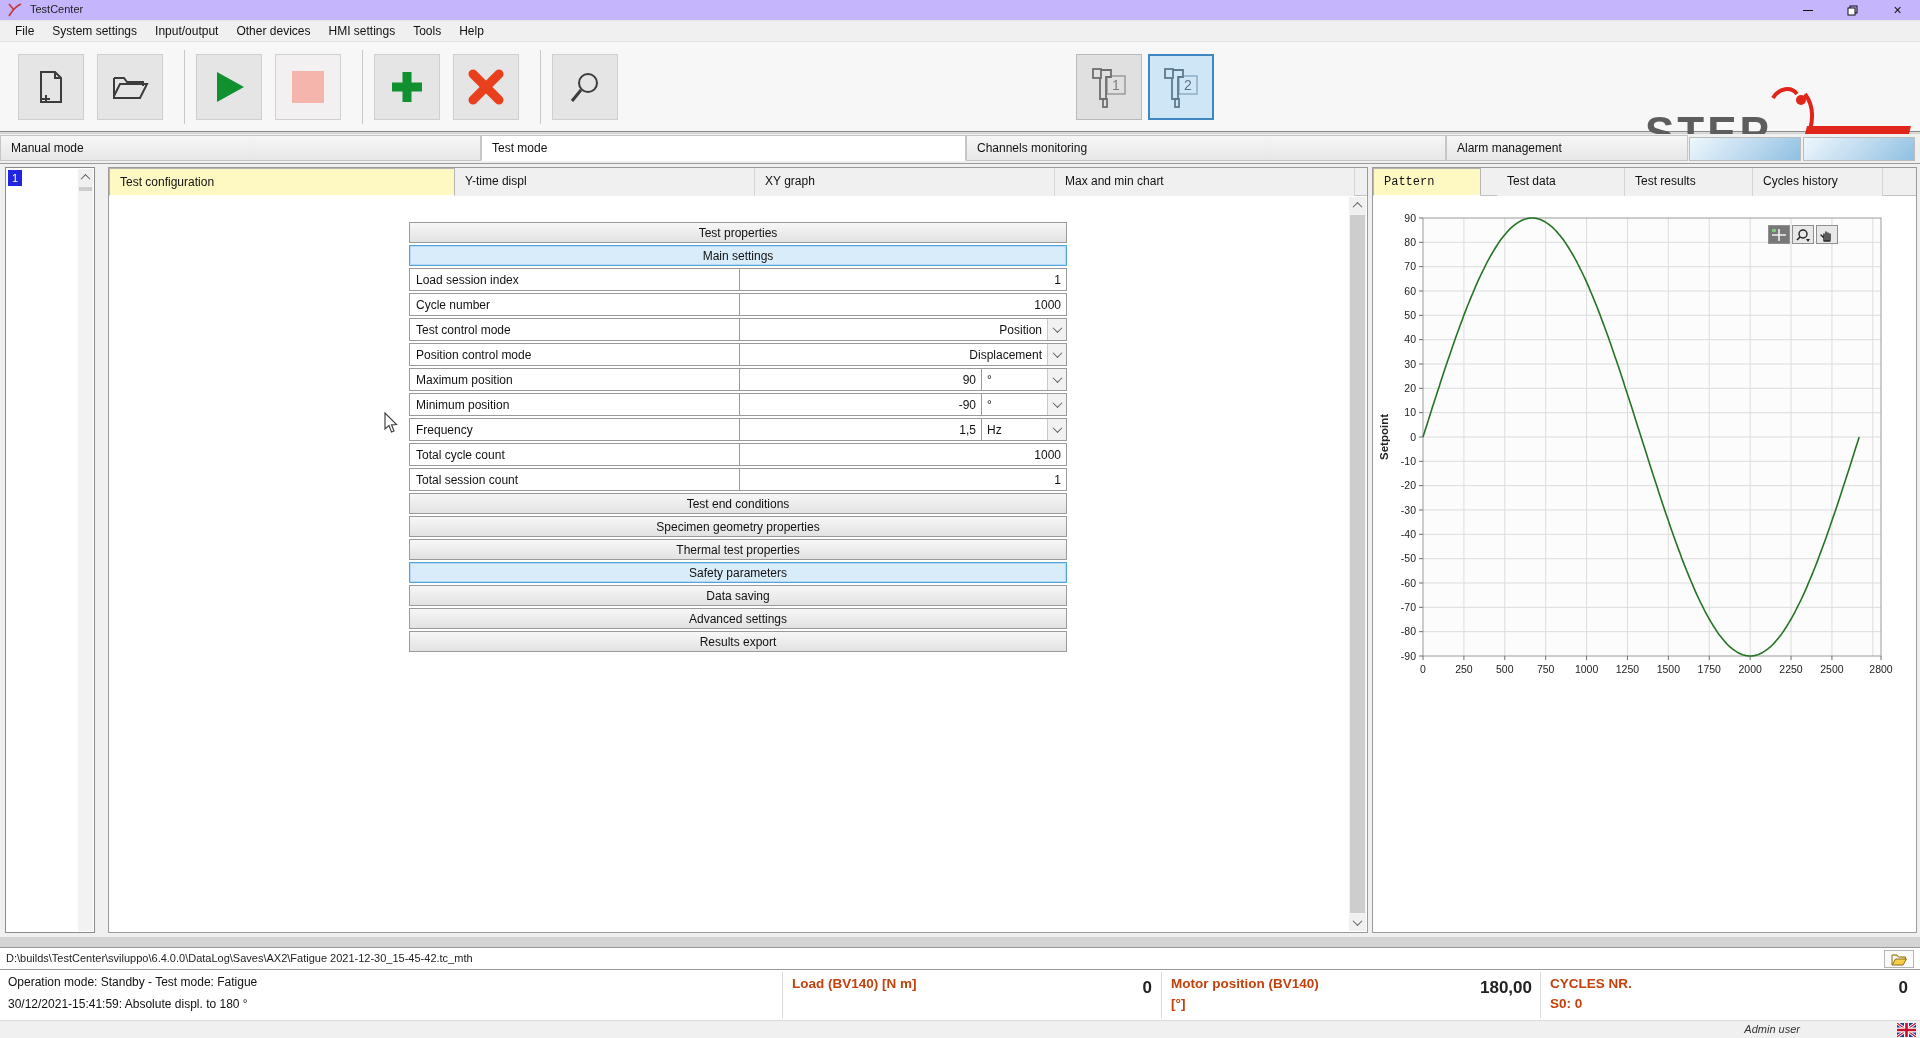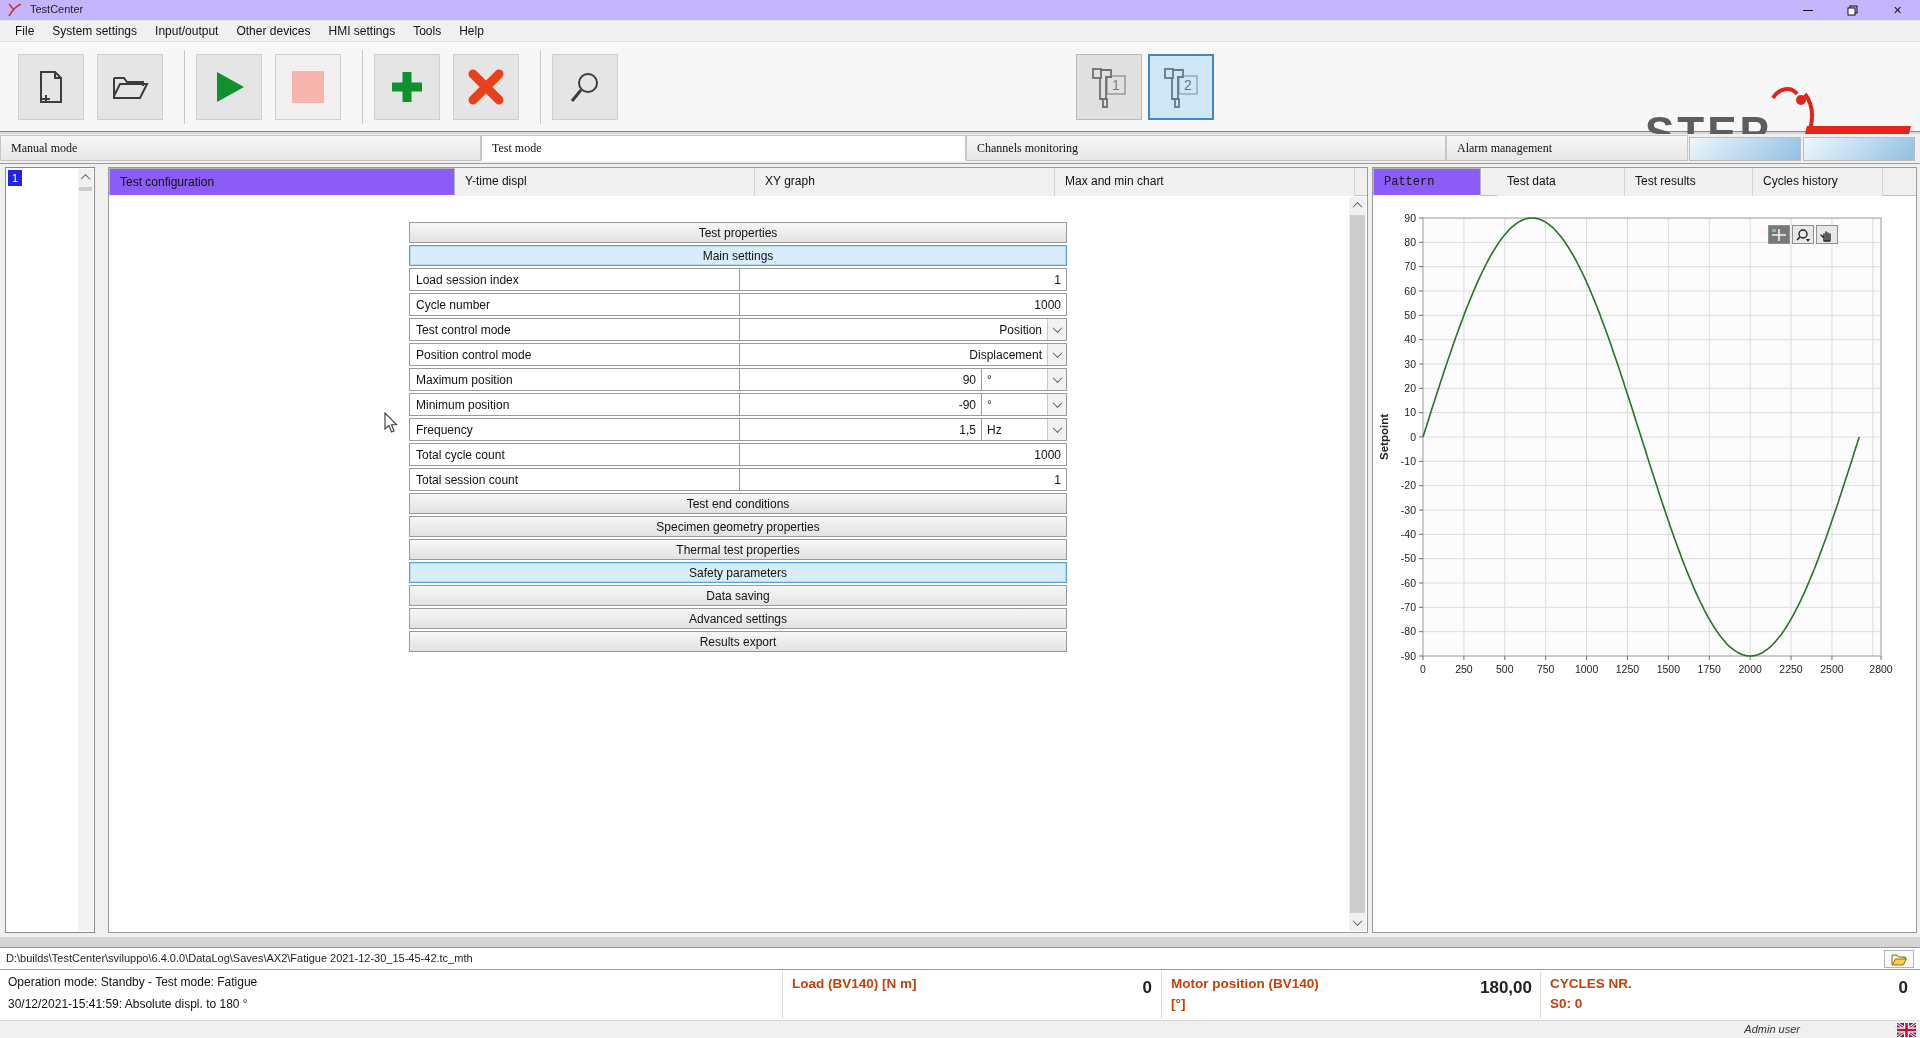--- a/index.html
+++ b/index.html
@@ -21,38 +21,38 @@
   .tb-sep{top:8px;width:1px;height:74px;background:#c8c8c8;}
   .spec-btn{top:12px;width:66px;height:66px;background:#e0e0e0;border:1px solid #b9b9b9;display:flex;align-items:center;justify-content:center;box-sizing:border-box;}
   .spec-btn.active{background:#cfe6f7;border:2px solid #3f87c2;}
   
   #logo{left:1645px;top:48px;width:270px;height:78px;}
   #logo-step{left:0px;top:18px;font-size:44px;font-weight:bold;color:#5d5d5d;letter-spacing:3px;font-family:"Liberation Sans",sans-serif;}
   #logo-lab-box{left:158px;top:36px;width:104px;height:32px;background:#e1251b;transform:skewX(-14deg);}
   #logo-lab{left:178px;top:39px;font-size:24px;font-weight:bold;color:#fff;letter-spacing:4px;}
   
   #modetabs{left:0;top:134px;width:1920px;height:29px;background:#f0f0f0;}
-  .mode-tab{position:absolute;top:1px;height:26px;box-sizing:border-box;border:1px solid #c6c6c6;background:linear-gradient(#f6f6f6,#e7e7e7);font-size:12px;padding:5px 0 0 10px;color:#111;font-family:Liberation Serif, serif;}
+  .mode-tab{position:absolute;top:1px;height:26px;box-sizing:border-box;border:1px solid #c6c6c6;background:linear-gradient(#f6f6f6,#e7e7e7);font-size:12px;padding:5px 0 0 10px;color:#111;}
   .mode-tab.active{background:#fff;border-bottom-color:#fff;}
   .alarm-led{position:absolute;top:3px;width:110px;height:22px;border:1px solid #bcbcbc;background:linear-gradient(135deg,#eef7fd 0%,#bcd9ee 55%,#8fc0e2 100%);}
   
   #workspace{left:0;top:163px;width:1920px;height:774px;background:#f0f0f0;border-top:1px solid #9a9a9a;box-sizing:border-box;}
   #left-list{left:5px;top:3px;width:90px;height:766px;background:#fff;border:1px solid #8a8a8a;box-sizing:border-box;}
   .list-item-sel{left:2px;top:2px;width:14px;height:16px;background:#1f25e0;color:#fff;font-size:11px;display:flex;align-items:center;justify-content:center;}
   .vscroll{position:absolute;background:#f2f2f2;}
   .scroll-arrow{position:absolute;left:0;width:100%;height:17px;background:#f0f0f0;display:flex;align-items:center;justify-content:center;}
   .chev{width:6px;height:6px;border-right:1.6px solid #606060;border-bottom:1.6px solid #606060;display:block;}
   .chev.up{transform:rotate(-135deg) translate(-1px,-1px);}
   .chev.down{transform:rotate(45deg) translate(-1px,-1px);}
   .scroll-thumb{position:absolute;left:1px;right:1px;background:#cdcdcd;}
   
   #main-pane{left:108px;top:3px;width:1260px;height:766px;background:#fff;border:1px solid #9a9a9a;box-sizing:border-box;}
   #main-tabstrip{left:0;top:0;width:1258px;height:28px;background:#f0f0f0;border-bottom:1px solid #c2c2c2;box-sizing:border-box;}
   .pane-tab{position:absolute;top:0;height:28px;box-sizing:border-box;font-size:12px;padding:6px 0 0 10px;color:#111;border-right:1px solid #d5d5d5;background:#f0f0f0;}
-  .pane-tab.active{background:#8b5cf6;border:1px solid #b5b5b5;border-bottom:1px solid #fff;}
+  .pane-tab.active{background:#fef9c3;border:1px solid #b5b5b5;border-bottom:1px solid #fff;}
   #right-pane{left:1372px;top:3px;width:545px;height:766px;background:#fff;border:1px solid #9a9a9a;box-sizing:border-box;}
   #right-tabstrip{left:0;top:0;width:543px;height:28px;background:#f0f0f0;border-bottom:1px solid #c2c2c2;box-sizing:border-box;}
   
   #config-table{left:300px;top:54px;width:658px;}
   .tbl-header{height:21px;margin-bottom:2px;border:1px solid #9a9a9a;background:linear-gradient(#f7f7f7,#e2e2e2);display:flex;align-items:center;justify-content:center;font-size:12px;box-sizing:border-box;}
   .tbl-header.sel{background:#d9ecfa;border:1px solid #53a4d9;box-shadow:inset 0 0 0 1px #b5d9f2;}
   .prop-row{height:23px;margin-bottom:2px;border:1px solid #9a9a9a;display:flex;background:#fff;font-size:12px;box-sizing:border-box;}
   .pl{width:330px;border-right:1px solid #9a9a9a;display:flex;align-items:center;padding-left:6px;box-sizing:border-box;}
   .pv{flex:1;display:flex;align-items:center;justify-content:flex-end;padding-right:5px;}
   .pu{width:66px;border-left:1px solid #9a9a9a;display:flex;align-items:center;padding-left:5px;box-sizing:border-box;}

